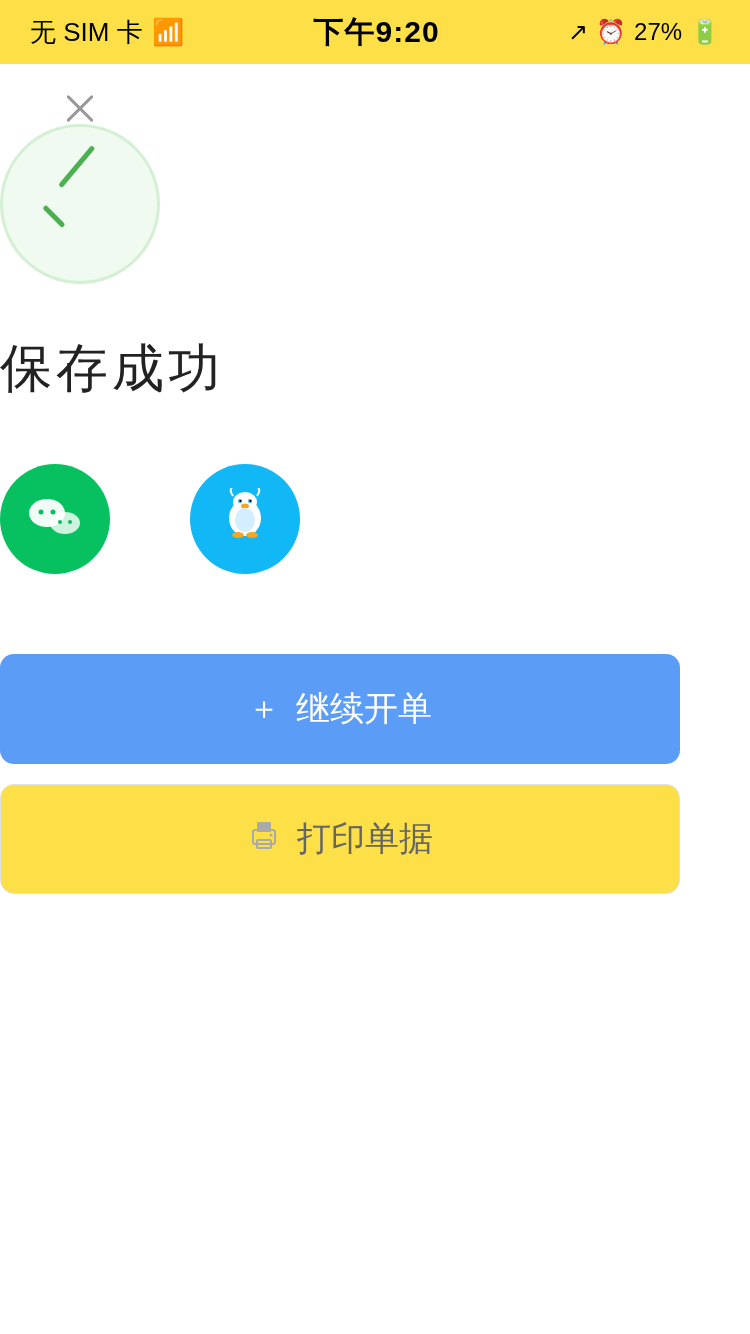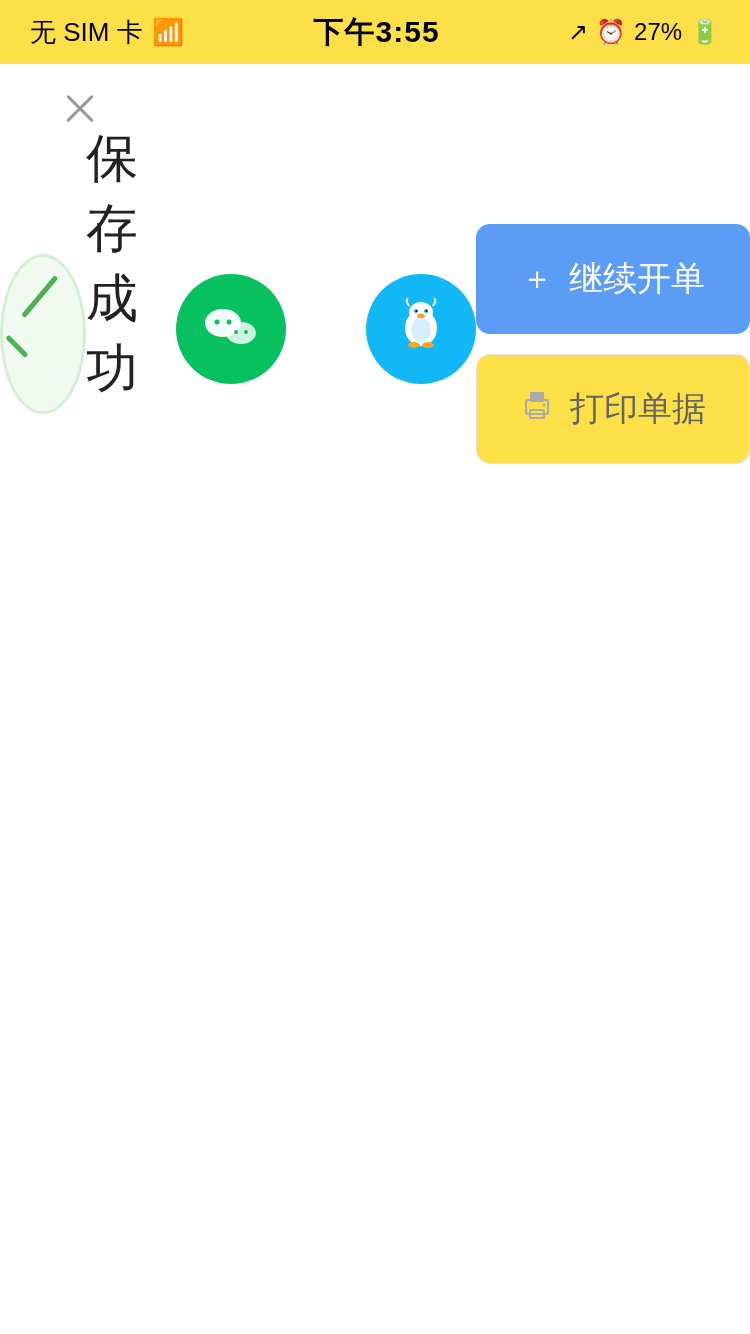--- a/index.html
+++ b/index.html
@@ -75,21 +75,22 @@
       height: 3px;
       background: #999;
       border-radius: 2px;
     }
     .close-btn::before { transform: rotate(45deg); }
     .close-btn::after { transform: rotate(-45deg); }
 
     
     .main-content {
       display: flex;
-      align-items: flex-end;
+      flex-direction: column;
+      align-items: flex-start;
       padding-top: 60px;
     }
 
     
     .success-icon-wrap {
       width: 160px;
       height: 160px;
       border-radius: 50%;
       background: #f0faf0;
       border: 3px solid #d4f0d4;
@@ -236,21 +237,21 @@
     }
   </style>
 </head>
 <body>
 
 <div class="status-bar">
   <div class="status-left">
     <span>无 SIM 卡</span>
     <span class="wifi-icon">📶</span>
   </div>
-  <div class="status-center">下午3:55</div>
+  <div class="status-center">下午9:20</div>
   <div class="status-right">
     <span>↗</span>
     <span>⏰</span>
     <span>27%</span>
     <span>🔋</span>
   </div>
 </div>
 
 <div class="close-btn"></div>
 

